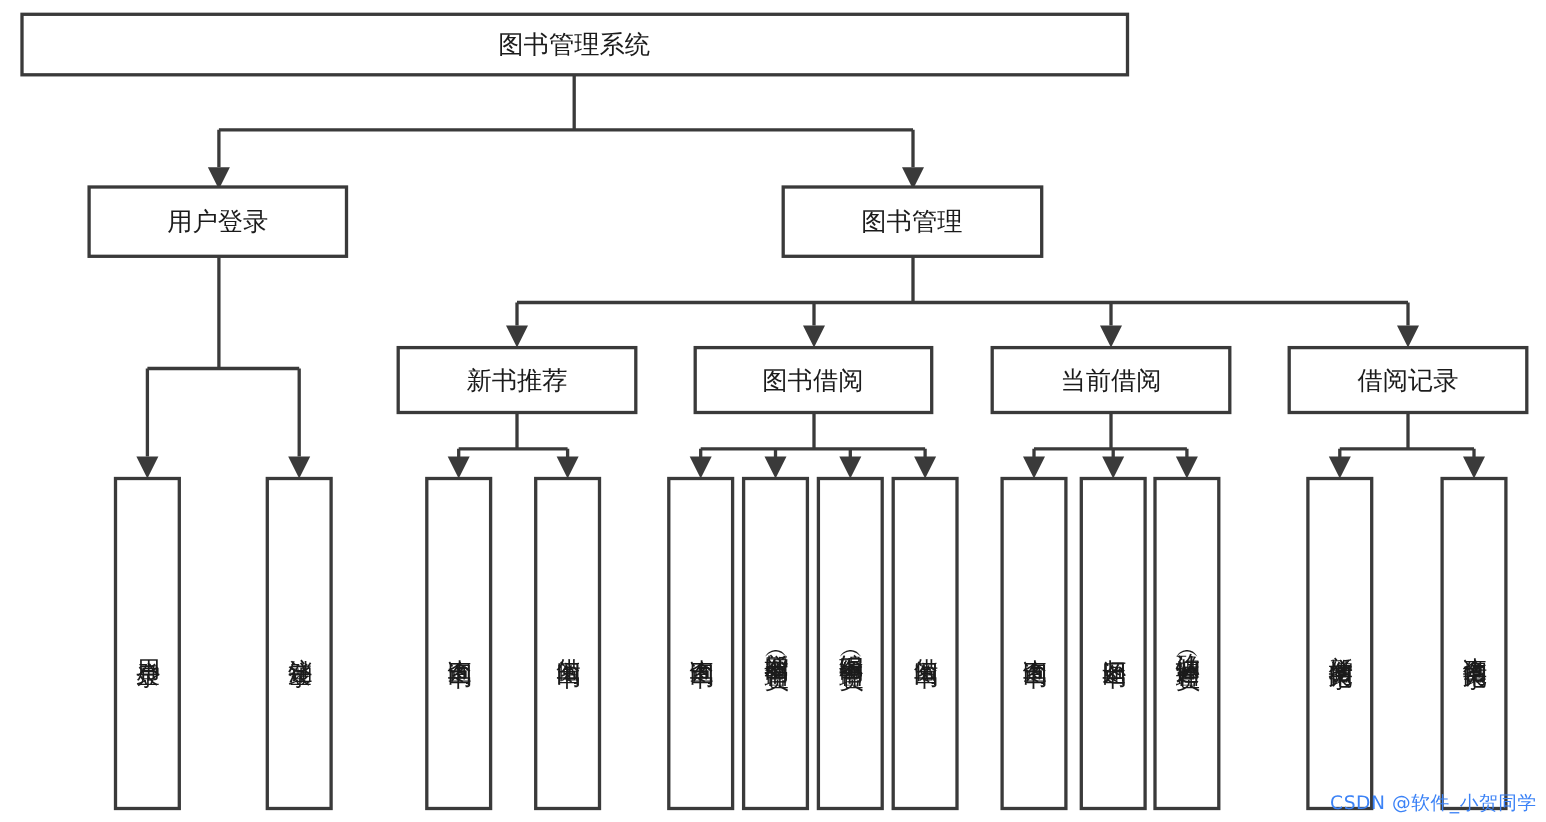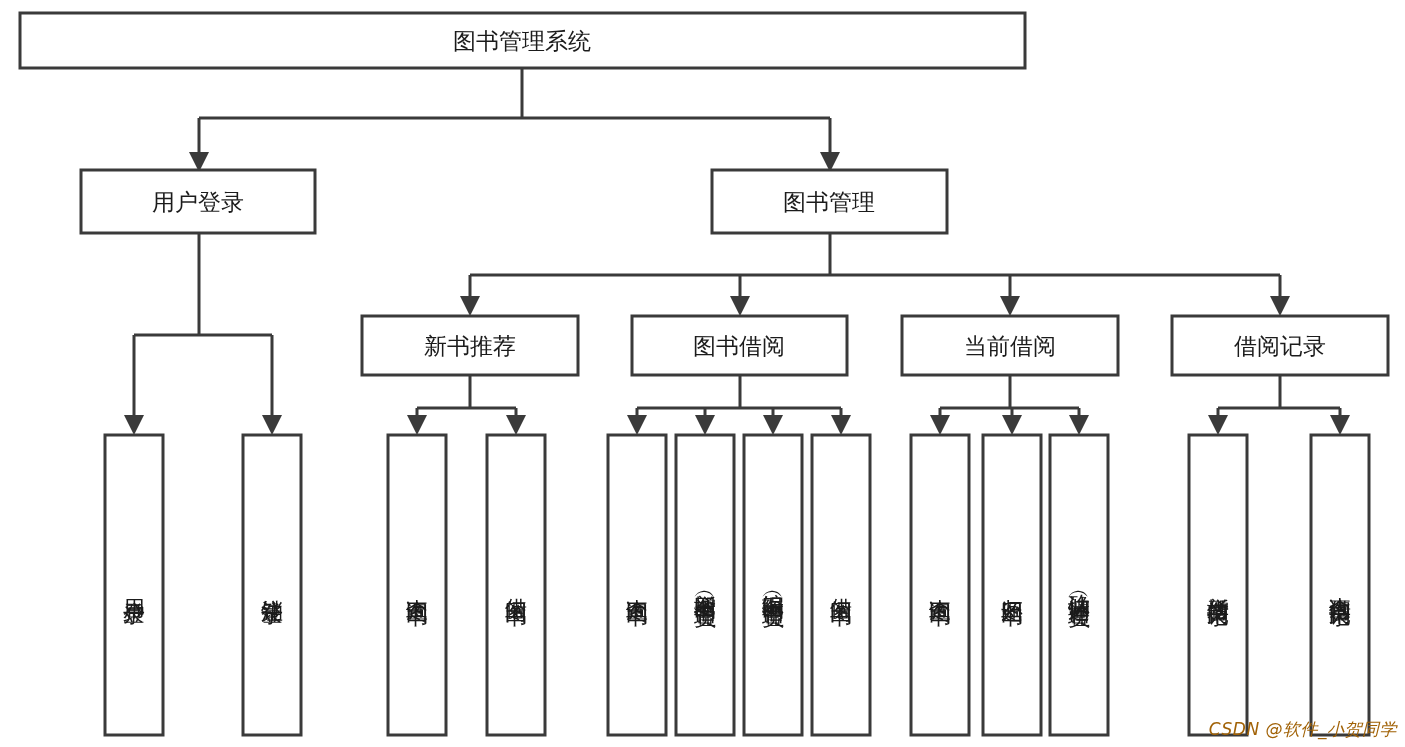--- a/index.html
+++ b/index.html
@@ -60,25 +60,24 @@
     color: #1b1b1b;
     font-family: "DejaVu Sans", "Liberation Sans", sans-serif;
     white-space: nowrap;
     text-align: center;
   }
   .watermark {
     position: absolute;
     right: 8px;
     bottom: 6px;
     font-size: 17px;
-    color: #a16207;
+    color: #3b82f6;
     font-family: "DejaVu Sans", "Liberation Sans", sans-serif;
     white-space: nowrap;
     letter-spacing: 0.5px;
-    font-style: italic;
   }
 </style>
 </head>
 <body>
 
 <svg id="diagram" viewBox="0 0 1405 747">
 
   <g>
 
     <path class="connector" d="M522,68 L522,118 M199,118 L830,118 M199,118 L199,152 M830,118 L830,152"></path>

